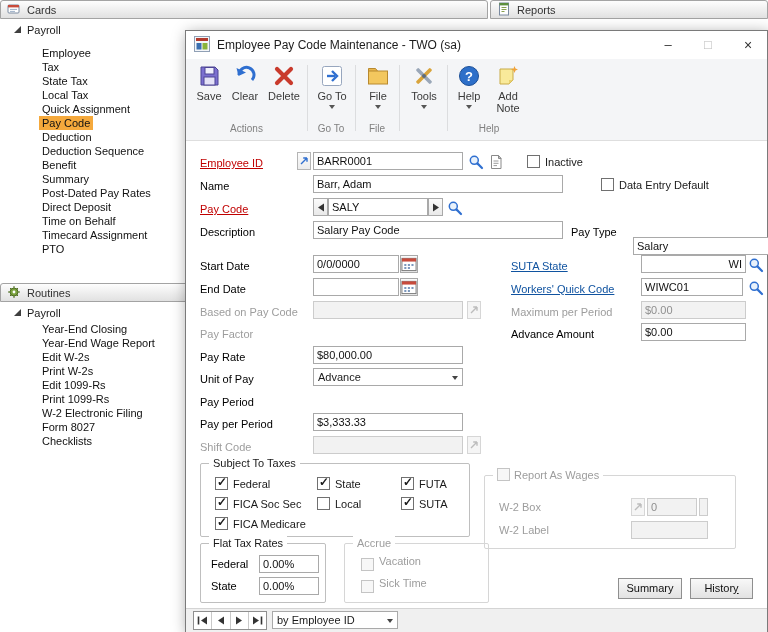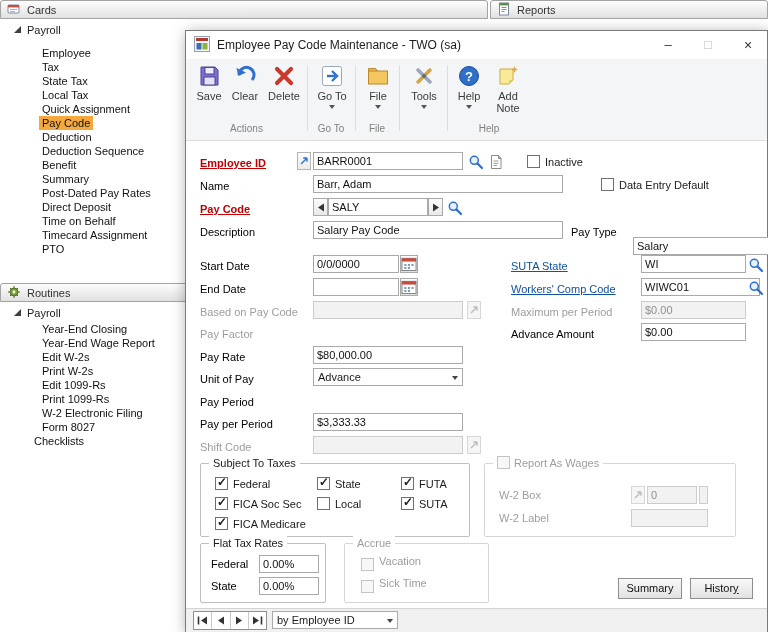--- a/index.html
+++ b/index.html
@@ -24,21 +24,21 @@
   .ribbon{position:absolute;left:0;top:28px;width:581px;height:82px;background:#f4f5f7;border-bottom:1px solid #dedede}
   .rbtn{position:absolute;top:5px;text-align:center;color:#3a3a3a}
   .rbtn svg{display:block;margin:0 auto 2px}
   .rbtn .rlabel{display:block;line-height:12px}
   .rcaret{margin:3px auto 0;width:0;height:0;border-left:3.5px solid transparent;border-right:3.5px solid transparent;border-top:4px solid #555}
   .rsep{position:absolute;top:6px;height:66px;width:1px;background:#dcdddf}
   .rgrp{position:absolute;top:64px;height:14px;font-size:10px;color:#808080;text-align:center}
 
   
   .lbl{position:absolute;white-space:nowrap;line-height:18px;color:#000}
-  .lbl.req{color:#c00000;font-weight:bold;text-decoration:underline}
+  .lbl.req{color:#c00000;font-weight:normal;text-decoration:underline}
   .lbl.link{color:#1053a0;text-decoration:underline}
   .lbl.dis{color:#9d9d9d}
   .fld{position:absolute;height:18px;border:1px solid #a9a9a9;background:#fff;padding:0 3px;font-family:"Liberation Sans",sans-serif;font-size:11px;line-height:16px;color:#111}
   input.fld{outline:none}
   .fld.num{}
   .fld.dis{background:#f2f2f2;border-color:#cccccc;color:#8f8f8f}
   .combo{position:absolute;height:18px;border:1px solid #a9a9a9;background:#fff}
   .combo .cval{position:absolute;left:4px;top:1px;line-height:15px;white-space:nowrap}
   .combo .caret{position:absolute;right:4px;top:7px;width:0;height:0;border-left:3.5px solid transparent;border-right:3.5px solid transparent;border-top:4px solid #444}
   .sqbtn{position:absolute;width:18px;height:18px;border:1px solid #a9a9a9;background:linear-gradient(#fbfbfb,#e9e9e9);display:flex;align-items:center;justify-content:center}
@@ -104,21 +104,21 @@
   <span class="expander" style="left:14px;top:309px"></span>
   <div class="tree-root" style="left:27px;top:306px">Payroll</div>
   <div class="tree-item" style="left:42px;top:322px">Year-End Closing</div>
   <div class="tree-item" style="left:42px;top:336px">Year-End Wage Report</div>
   <div class="tree-item" style="left:42px;top:350px">Edit W-2s</div>
   <div class="tree-item" style="left:42px;top:364px">Print W-2s</div>
   <div class="tree-item" style="left:42px;top:378px">Edit 1099-Rs</div>
   <div class="tree-item" style="left:42px;top:392px">Print 1099-Rs</div>
   <div class="tree-item" style="left:42px;top:406px">W-2 Electronic Filing</div>
   <div class="tree-item" style="left:42px;top:420px">Form 8027</div>
-  <div class="tree-item" style="left:34px;top:434px">Checklists</div>
+  <div class="tree-item" style="left:42px;top:434px">Checklists</div>
 
   <div class="panel-header" style="left:490px;top:0;width:278px">
     <span><svg width="14" height="14" viewBox="0 0 14 14">
           <rect x="2.5" y="1" width="9" height="12" fill="#fff" stroke="#7a8aa0"></rect>
           <rect x="2.5" y="1" width="9" height="2.4" fill="#5d8f3d"></rect>
           <path d="M4.5 5.5h5M4.5 7.5h5M4.5 9.5h3" stroke="#88a050"></path>
         </svg></span>
     <span>Reports</span>
   </div>
 
@@ -310,30 +310,30 @@
 
     <span class="lbl dis" style="left:14px;top:407px">Shift Code</span>
     <div class="fld dis" style="left:127px;top:405px;width:150px"></div>
     <span class="expbtn dis" style="left:281px;top:405px">
         <svg width="10" height="10" viewBox="0 0 10 10">
           <path d="M2 8L8 2M8 2H4.2M8 2v3.8" fill="none" stroke="currentColor" stroke-width="1.4"></path>
         </svg>
       </span>
 
     <span class="lbl link" style="left:325px;top:226px">SUTA State</span>
-    <input class="fld" style="left: 455px; top: 224px; width: 105px;" value="WI">
+    <input class="fld" style="left: 455px; top: 224px; width: 105px; text-align: right;" value="WI">
     <span class="flatbtn" style="left:561px;top:225px">
         <svg width="16" height="16" viewBox="0 0 16 16">
           <circle cx="6.3" cy="6.3" r="4" fill="#e8f1fb" stroke="#2f6fd0" stroke-width="1.5"></circle>
           <path d="M9.4 9.4L14 14" stroke="#2f6fd0" stroke-width="2.2" stroke-linecap="round"></path>
         </svg>
       </span>
 
-    <span class="lbl link" style="left:325px;top:249px">Workers' Comp Code</span>
-    <input class="fld" style="left: 455px; top: 247px; width: 119px;" value="WIWC01">
+    <span class="lbl link" style="left:325px;top:249px">Workers' Quick Code</span>
+    <input class="fld" style="left: 455px; top: 247px; width: 102px;" value="WIWC01">
     <span class="flatbtn" style="left:561px;top:248px">
         <svg width="16" height="16" viewBox="0 0 16 16">
           <circle cx="6.3" cy="6.3" r="4" fill="#e8f1fb" stroke="#2f6fd0" stroke-width="1.5"></circle>
           <path d="M9.4 9.4L14 14" stroke="#2f6fd0" stroke-width="2.2" stroke-linecap="round"></path>
         </svg>
       </span>
 
     <span class="lbl dis" style="left:325px;top:272px">Maximum per Period</span>
     <div class="fld dis num" style="left:455px;top:270px;width:105px">$0.00</div>
 
@@ -351,21 +351,21 @@
       <span class="cb checked" style="left:116px;top:13px"></span>
       <span class="cblbl" style="left:134px;top:13px">State</span>
       <span class="cb" style="left:116px;top:33px"></span>
       <span class="cblbl" style="left:134px;top:33px">Local</span>
       <span class="cb checked" style="left:200px;top:13px"></span>
       <span class="cblbl" style="left:218px;top:13px">FUTA</span>
       <span class="cb checked" style="left:200px;top:33px"></span>
       <span class="cblbl" style="left:218px;top:33px">SUTA</span>
     </div>
 
-    <div class="fieldset dis" style="left:298px;top:432px;width:252px;height:74px">
+    <div class="fieldset dis" style="left:298px;top:444px;width:252px;height:74px">
       <span class="legend dis"><span class="cb dis"></span><span>Report As Wages</span></span>
       <span class="lbl dis" style="left:14px;top:22px">W-2 Box</span>
       <span class="expbtn dis" style="left:146px;top:22px">
           <svg width="10" height="10" viewBox="0 0 10 10">
             <path d="M2 8L8 2M8 2H4.2M8 2v3.8" fill="none" stroke="currentColor" stroke-width="1.4"></path>
           </svg>
         </span>
       <div class="fld dis num" style="left:162px;top:22px;width:50px">0</div>
       <div class="fld dis" style="left:214px;top:22px;width:9px;padding:0"></div>
       <span class="lbl dis" style="left:14px;top:45px">W-2 Label</span>

